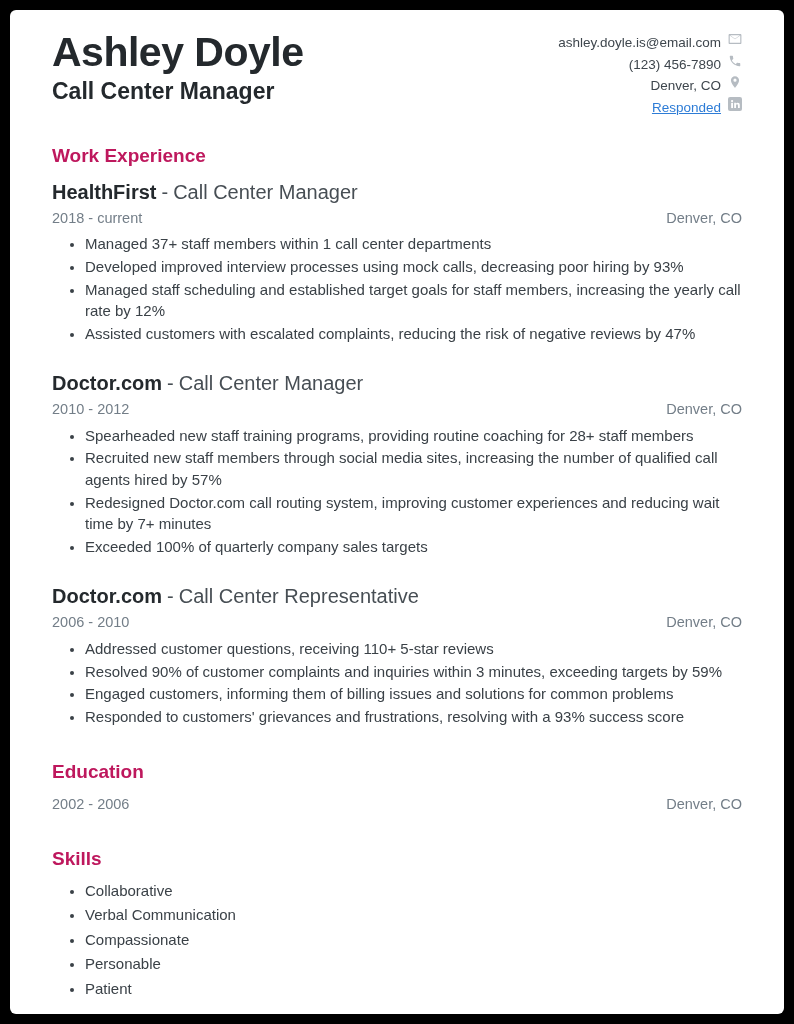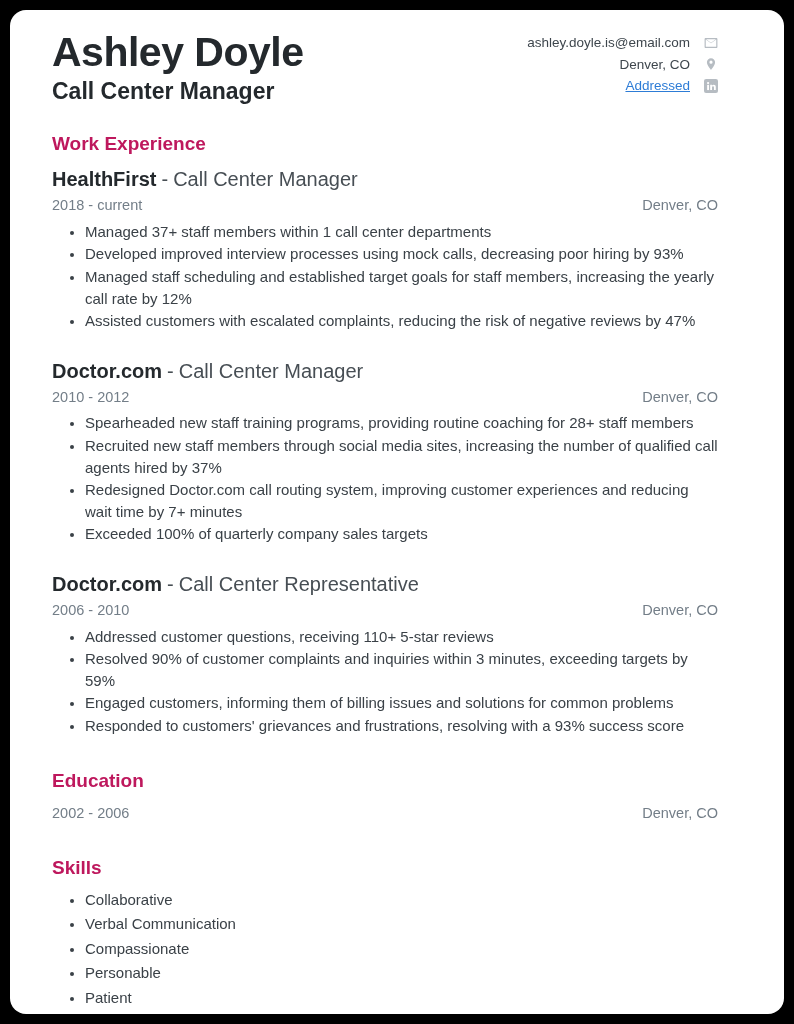--- a/index.html
+++ b/index.html
@@ -7,36 +7,36 @@
   body {
     width: 794px; height: 1024px;
     background: #000000;
     font-family: "Liberation Sans", "DejaVu Sans", sans-serif;
   }
   .page {
     position: absolute;
     left: 10px; top: 10px;
     width: 774px; height: 1004px;
     background: #ffffff;
-    border-radius: 16px;
-    padding: 20px 66px 0 42px;
+    border-radius: 6px;
+    padding: 20px 42px 0 42px;
     overflow: hidden;
   }
   
   .header { display: flex; justify-content: space-between; align-items: flex-start; }
   .name {
     margin: 0; font-size: 41px; font-weight: 800; letter-spacing: -0.5px;
     color: #24292d; line-height: 1.12;
   }
   .job-headline {
     margin: 2px 0 0; font-size: 23px; font-weight: 700; color: #24292d; line-height: 1.2;
   }
   .contact { margin-top: 2px; }
   .contact-row {
-    display: flex; justify-content: flex-end; align-items: center; gap: 14px;
+    display: flex; justify-content: flex-end; align-items: flex-start; gap: 7px;
     font-size: 13.5px; color: #3e464d; line-height: 21.5px;
   }
   .contact-row .icon { width: 14px; height: 14px; display: inline-flex; flex: 0 0 auto; }
   .contact-row .icon svg { width: 100%; height: 100%; }
   .link { color: #2d7cd6; text-decoration: underline; cursor: pointer; }
   
   .section-heading {
     margin: 0; font-size: 19px; font-weight: 700; color: #be185d; line-height: 1.2;
   }
   .section-work      { margin-top: 27px; }
@@ -74,29 +74,37 @@
     <div class="contact">
       <div class="contact-row">
         <span>ashley.doyle.is@email.com</span>
         <span class="icon">
           <svg viewBox="0 0 24 19" fill="#b6bcc2">
               <path d="M1 2.8C1 1.8 1.8 1 2.8 1h18.4c1 0 1.8.8 1.8 1.8v13.4c0 1-.8 1.8-1.8 1.8H2.8c-1 0-1.8-.8-1.8-1.8V2.8zm2 .7V16h18V3.5l-9 6.3-9-6.3zM20.4 3H3.6L12 8.9 20.4 3z"></path>
             </svg>
         </span>
       </div>
       <div class="contact-row">
+        <span>(123) 456-7890</span>
+        <span class="icon">
+          <svg viewBox="0 0 24 24" fill="#b6bcc2">
+              <path d="M6.6 10.8c1.4 2.8 3.8 5.1 6.6 6.6l2.2-2.2c.3-.3.7-.4 1-.2 1.1.4 2.4.6 3.6.6.6 0 1 .4 1 1V20c0 .6-.4 1-1 1C10.8 21 3 13.2 3 4c0-.6.4-1 1-1h3.5c.6 0 1 .4 1 1 0 1.3.2 2.5.6 3.6.1.4 0 .7-.2 1l-2.3 2.2z"></path>
+            </svg>
+        </span>
+      </div>
+      <div class="contact-row">
         <span>Denver, CO</span>
         <span class="icon">
           <svg viewBox="0 0 24 24" fill="#b6bcc2">
               <path d="M12 2C8.1 2 5 5.1 5 9c0 5.2 7 13 7 13s7-7.8 7-13c0-3.9-3.1-7-7-7zm0 9.6A2.7 2.7 0 1 1 12 6.2a2.7 2.7 0 0 1 0 5.4z"></path>
             </svg>
         </span>
       </div>
       <div class="contact-row">
-        <span class="link">Addressed</span>
+        <span class="link">Responded</span>
         <span class="icon">
           <svg viewBox="0 0 24 24">
               <rect width="24" height="24" rx="3.5" fill="#b6bcc2"></rect>
               <circle cx="7" cy="7" r="1.9" fill="#fff"></circle>
               <rect x="5.4" y="10" width="3.2" height="9" fill="#fff"></rect>
               <path d="M10.6 10h3v1.4c.6-1 1.7-1.6 3-1.6 2.3 0 3.6 1.4 3.6 4V19h-3.1v-4.5c0-1.2-.5-1.9-1.5-1.9s-1.9.8-1.9 2.2V19h-3.1v-9z" fill="#fff"></path>
             </svg>
         </span>
       </div>
     </div>
@@ -124,21 +132,21 @@
     <div class="entry">
       <h3 class="entry-title">
         <span class="org">Doctor.com</span><span class="sep">-</span><span class="role">Call Center Manager</span>
       </h3>
       <div class="meta">
         <span>2010 - 2012</span>
         <span>Denver, CO</span>
       </div>
       <ul class="bullets">
         <li>Spearheaded new staff training programs, providing routine coaching for 28+ staff members</li>
-        <li>Recruited new staff members through social media sites, increasing the number of qualified call agents hired by 37%</li>
+        <li>Recruited new staff members through social media sites, increasing the number of qualified call agents hired by 57%</li>
         <li>Redesigned Doctor.com call routing system, improving customer experiences and reducing wait time by 7+ minutes</li>
         <li>Exceeded 100% of quarterly company sales targets</li>
       </ul>
     </div>
 
     <div class="entry">
       <h3 class="entry-title">
         <span class="org">Doctor.com</span><span class="sep">-</span><span class="role">Call Center Representative</span>
       </h3>
       <div class="meta">

